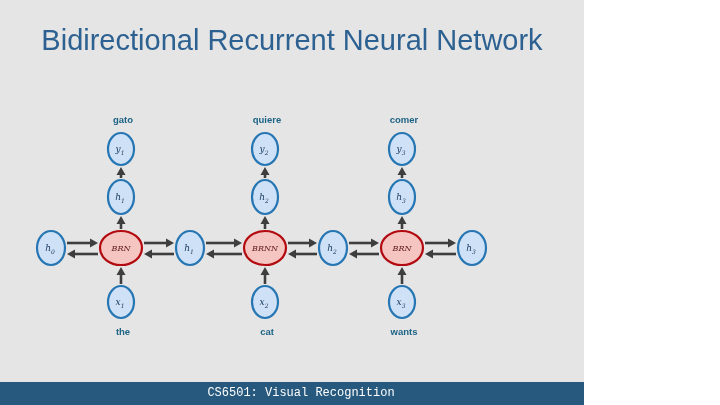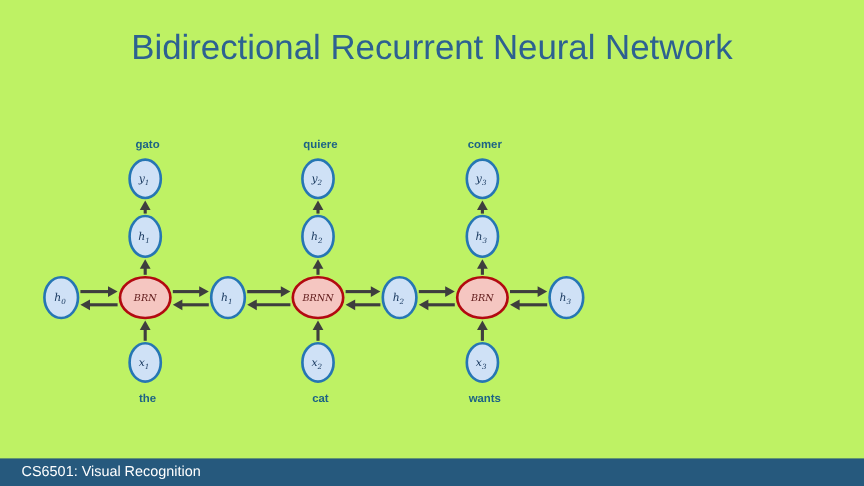--- a/index.html
+++ b/index.html
@@ -1,19 +1,19 @@
 <!DOCTYPE html>
 <html><head>
 <meta charset="utf-8">
 <style>
   html,body{margin:0;padding:0;background:#ffffff;}
   .slide{
     position:relative;
-    width:720px;height:405px;
-    background:#bef264;
+    width:584px;height:405px;
+    background:#e5e5e5;
     overflow:hidden;
     font-family:"Liberation Sans", sans-serif;
   }
   .title{
     position:absolute;
     top:24px;left:0;right:0;
     margin:0;
     text-align:center;
     font-size:29px;
     font-weight:400;
@@ -30,21 +30,22 @@
     left:0;right:0;bottom:0;
     height:23px;
     background:#26597d;
   }
   .footer-bar span{
     display:block;
     padding-left:18px;
     line-height:23px;
     font-size:12px;
     color:#ffffff;
-    font-family:Liberation Sans, sans-serif;
+    font-family:Liberation Mono, monospace;
+    text-align:center;
   }
 </style>
 </head>
 <body>
 
 <div class="slide">
   <h1 class="title" style="color: rgb(45, 97, 145);">Bidirectional Recurrent Neural Network</h1>
   <svg id="diagram" width="720" height="405" viewBox="0 0 720 405" xmlns="http://www.w3.org/2000/svg">
       <line x1="67" y1="243" x2="92" y2="243" stroke="#3e3e3e" stroke-width="2.6"></line>
       <polygon points="98,243 90,238.5 90,247.5" fill="#3e3e3e"></polygon>

